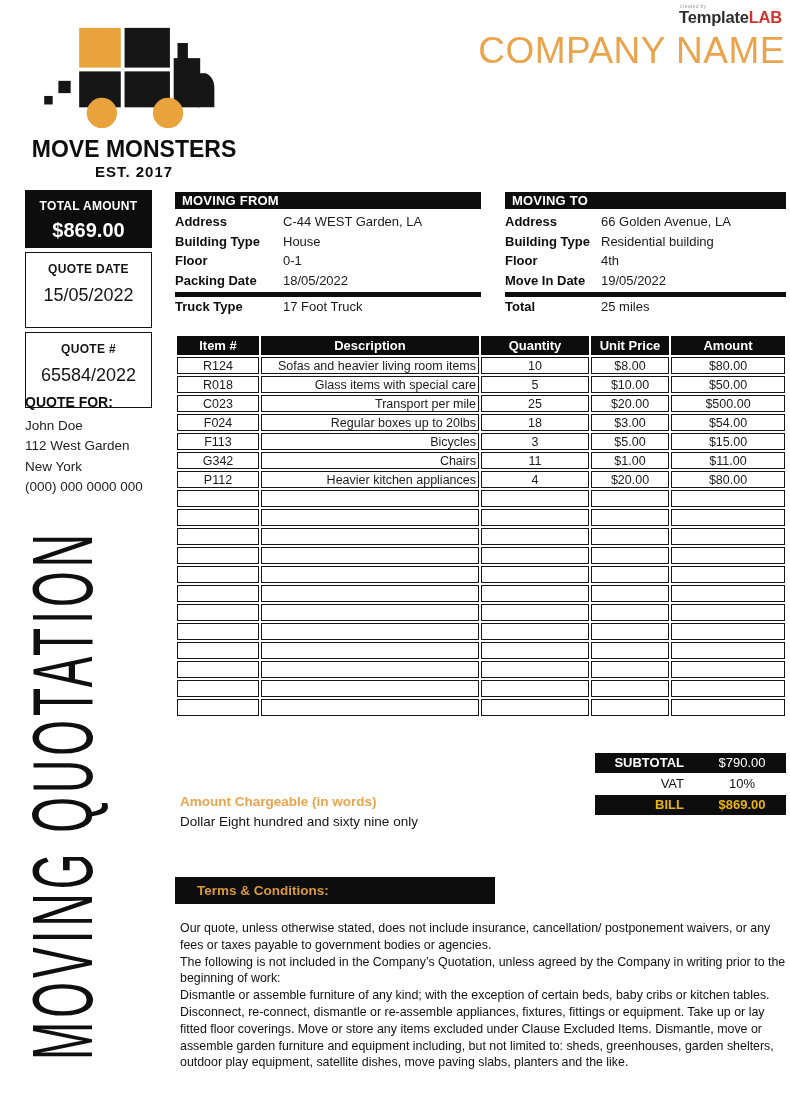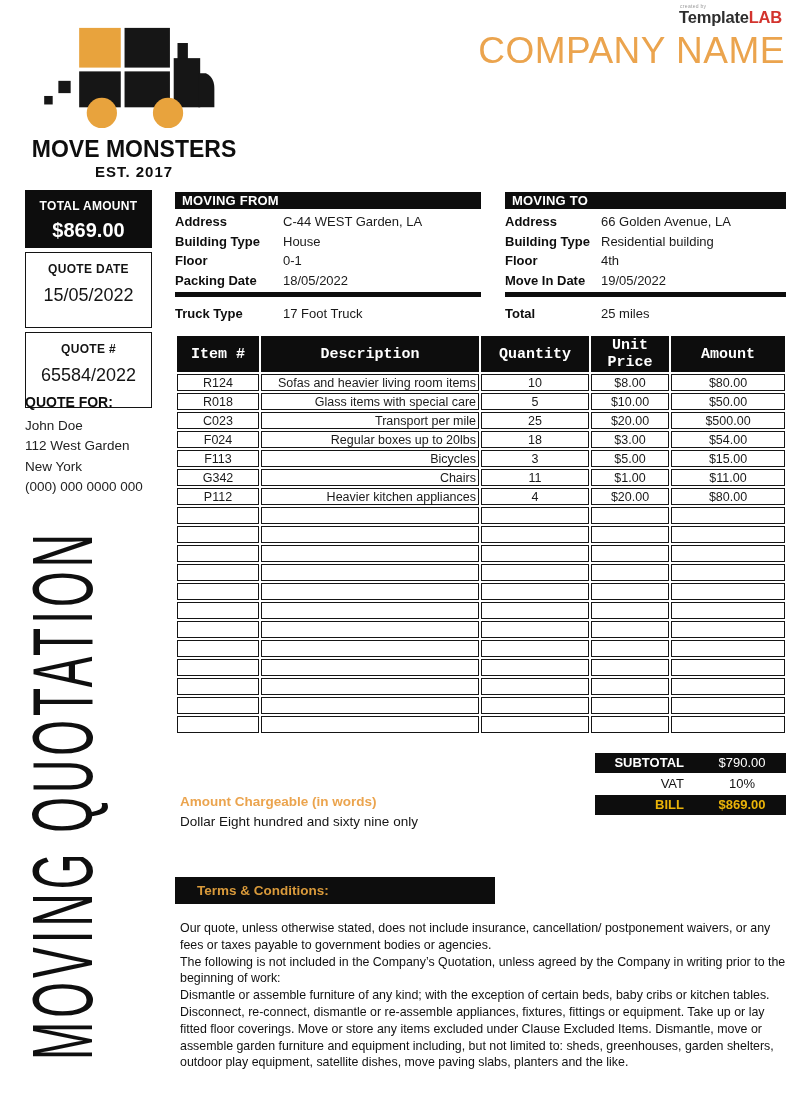--- a/index.html
+++ b/index.html
@@ -43,27 +43,27 @@
   .mv-from{left:175px;width:306px;}
   .mv-to{left:505px;width:281px;}
   .mv-header{background:#0d0d0d;color:#fff;font-weight:700;font-size:13px;height:17px;
              line-height:17px;padding-left:7px;letter-spacing:0.2px;}
   .mv-rows{margin-top:3px;}
   .mv-row{display:flex;height:19.5px;align-items:center;}
   .mv-label{font-weight:700;color:#0e0e0e;}
   .mv-from .mv-label{width:108px;} .mv-to .mv-label{width:96px;}
   .mv-value{color:#1a1a1a;}
   .mv-divider{height:4.5px;background:#0d0d0d;margin-top:2px;}
-  .mv-footer{margin-top:7px;}
+  .mv-footer{}
 
   
   .items{position:absolute;left:175px;top:334px;}
   table.items-tbl{border-collapse:separate;border-spacing:2px;table-layout:fixed;width:612px;}
-  .items-tbl th{background:#0d0d0d;color:#fff;font-size:15px;font-weight:700;height:17px;
-                border:1.5px solid #0d0d0d;padding:0;font-family:Liberation Mono, monospace;}
+  .items-tbl th{background:#0d0d0d;color:#fff;font-size:13px;font-weight:700;height:17px;
+                border:1.5px solid #0d0d0d;padding:0;}
   .items-tbl td{border:1.6px solid #151515;font-size:12.5px;height:15px;text-align:center;
                 padding:0 2px;background:#fff;color:#1a1a1a;overflow:hidden;white-space:nowrap;}
   .items-tbl td.c1{text-align:right;padding-left:8px;}
 
   
   .totals{position:absolute;left:595px;top:753px;width:191px;font-size:13px;}
   .tot-row{display:flex;height:19.5px;line-height:19.5px;margin-bottom:1.5px;}
   .tot-label{flex:1;text-align:right;padding-right:14px;font-weight:700;}
   .tot-value{width:88px;text-align:center;}
   .tot-dark{background:#0d0d0d;color:#fff;}

